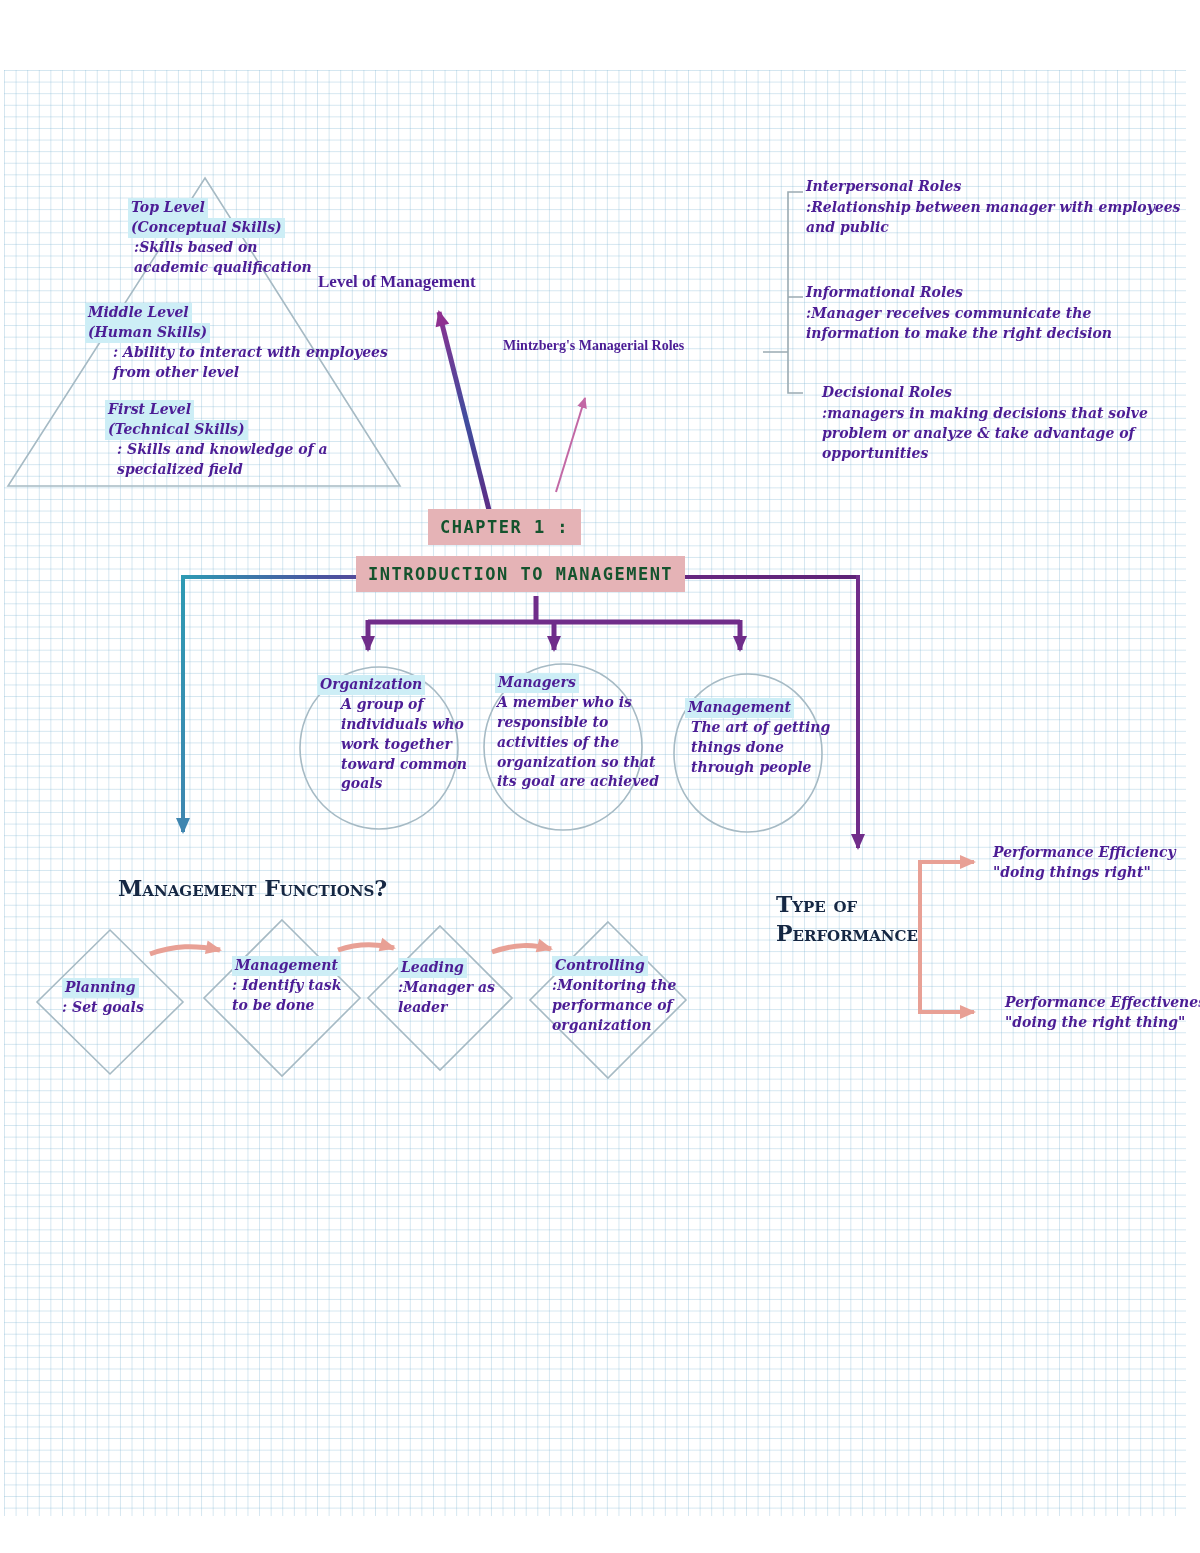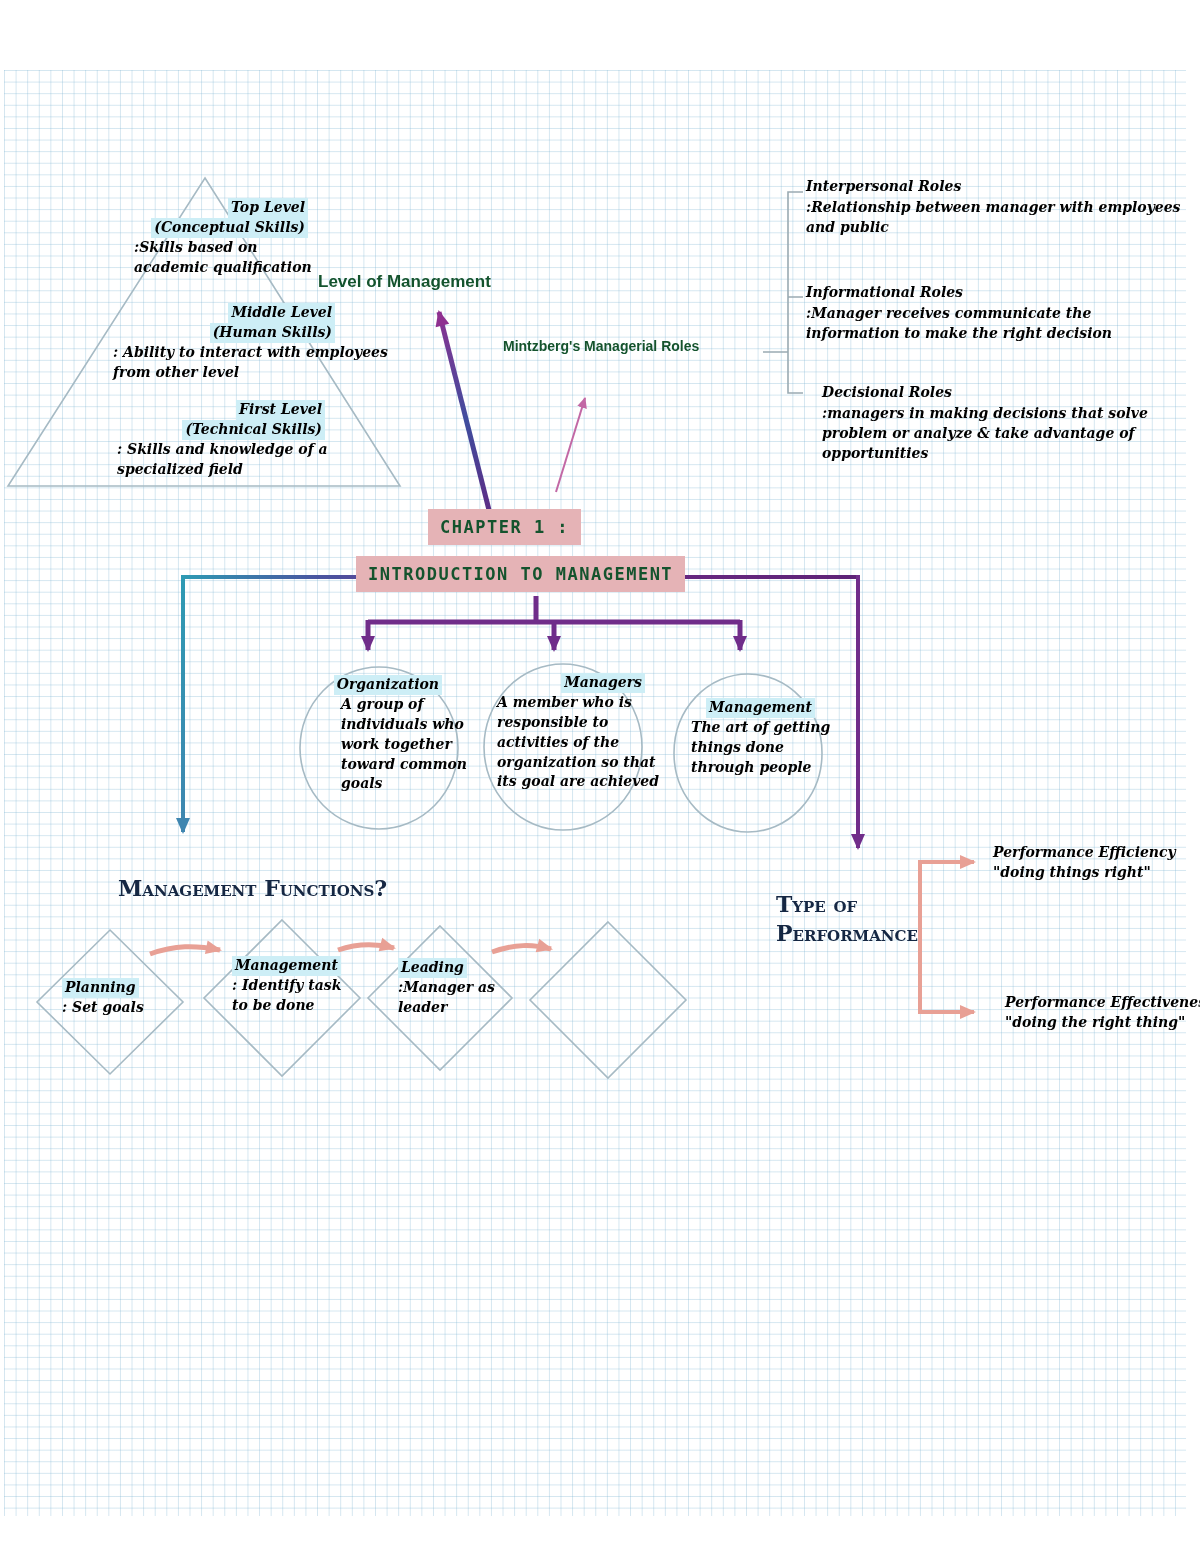--- a/index.html
+++ b/index.html
@@ -3,26 +3,26 @@
 <meta charset="utf-8">
 <style>
   body{margin:0;background:#fff}
   #canvas{position:relative;width:1200px;height:1553px;background:#ffffff;overflow:hidden;font-family:"DejaVu Sans",sans-serif}
   .sheet{position:absolute;left:4px;top:70px;width:1182px;height:1446px;
     background-image:linear-gradient(to right, rgba(125,180,210,.33) 1px, transparent 1px),
                      linear-gradient(to bottom, rgba(125,180,210,.33) 1px, transparent 1px);
     background-size:11.6px 11.6px;}
   .overlay{position:absolute;left:0;top:0}
   .abs{position:absolute}
-  .hand{font-family:"DejaVu Serif",serif;font-style:italic;font-weight:700;font-size:14px;line-height:1.42;color:#000000}
+  .hand{font-family:"DejaVu Serif",serif;font-style:italic;font-weight:700;font-size:14px;line-height:1.42;color:#4c1d95}
   .pre{white-space:pre}
-  .ctr{text-align:right}
+  .ctr{text-align:left}
   .nowrap{white-space:nowrap}
   .hl{background:#cdeef6;padding:0 3px;display:inline-block}
-  .print-bold{font-family:Liberation Sans, sans-serif;font-weight:700;color:#14532d;white-space:nowrap}
+  .print-bold{font-family:Liberation Serif, serif;font-weight:700;color:#4c1d95;white-space:nowrap}
   .pixel{font-family:"DejaVu Sans Mono",monospace;font-weight:700;letter-spacing:1.5px;font-size:17px;color:#14532d;white-space:nowrap}
   .chapter-box{background:#e5b3b6;padding:8px 12px}
   .smallcaps{font-family:"DejaVu Serif",serif;font-variant:small-caps;font-weight:700;color:#152743;font-size:22px;line-height:1.3;white-space:pre}
   .role-title{margin-bottom:1px}
 </style>
 </head>
 <body>
 
 <div id="canvas">
 
@@ -180,20 +180,26 @@
   <div class="abs hand" style="left:232px;top:956px;width:120px">
     <div><span class="hl">Management</span></div>
     <div class="pre">: Identify task
 to be done</div>
   </div>
   <div class="abs hand" style="left:398px;top:958px;width:110px">
     <div><span class="hl">Leading</span></div>
     <div class="pre">:Manager as
 leader</div>
   </div>
+  <div class="abs hand" style="left:552px;top:956px;width:130px">
+    <div><span class="hl">Controlling</span></div>
+    <div class="pre">:Monitoring the
+performance of
+organization</div>
+  </div>
 
   <div class="abs hand" style="left:993px;top:843px;width:200px">
     <div class="nowrap">Performance Efficiency</div>
     <div class="nowrap">"doing things right"</div>
   </div>
   <div class="abs hand" style="left:1005px;top:993px;width:195px">
     <div class="nowrap">Performance Effectiveness</div>
     <div class="nowrap">"doing the right thing"</div>
   </div>
 

